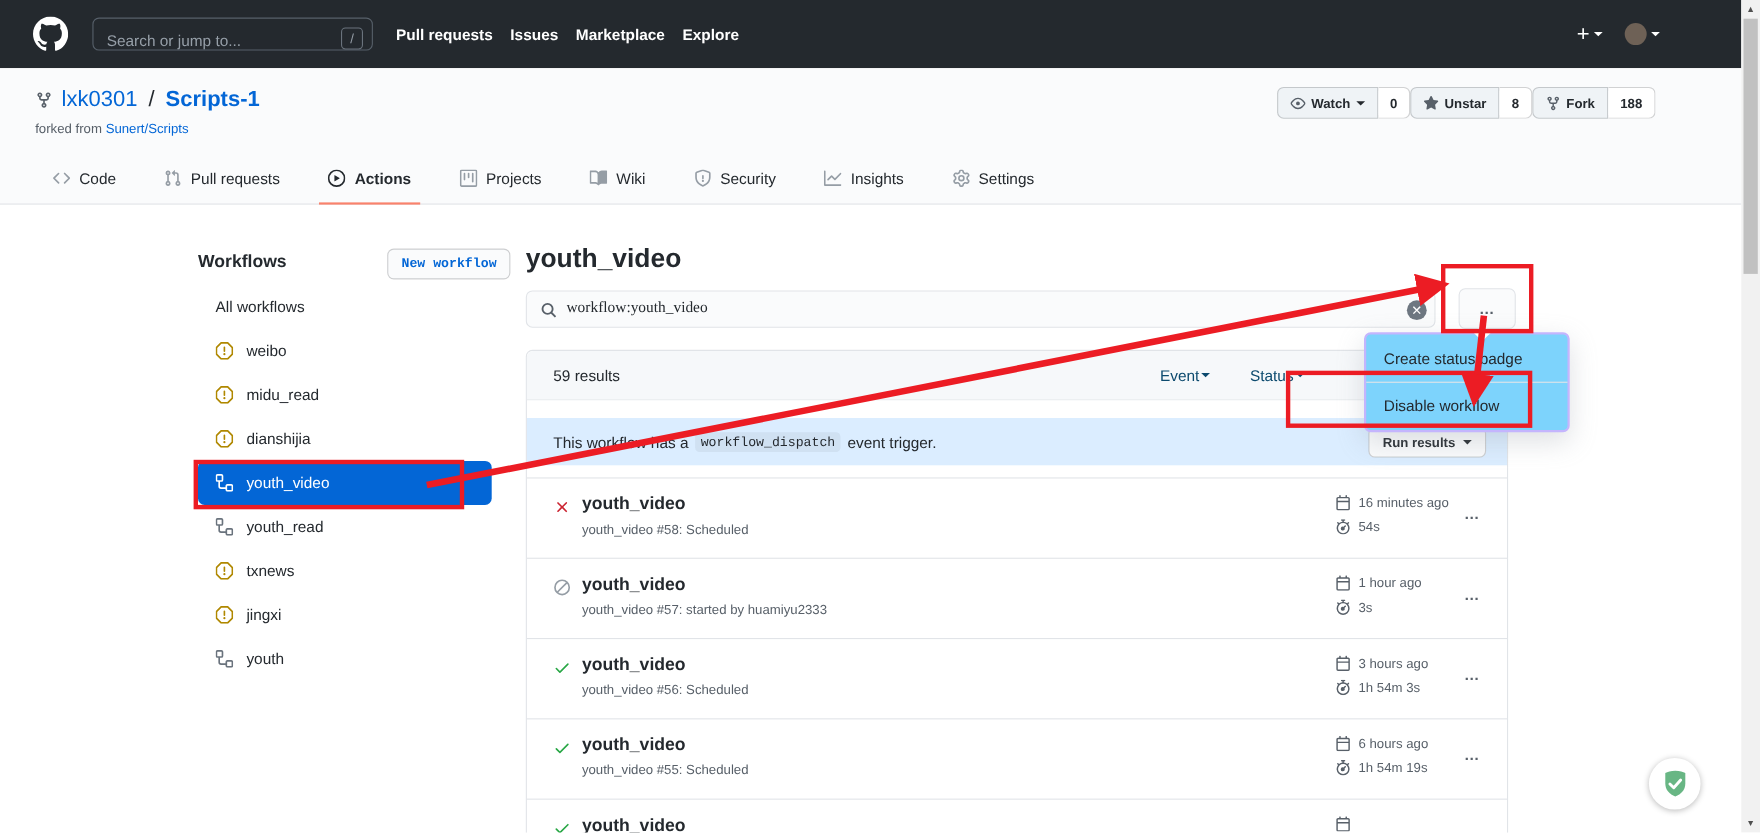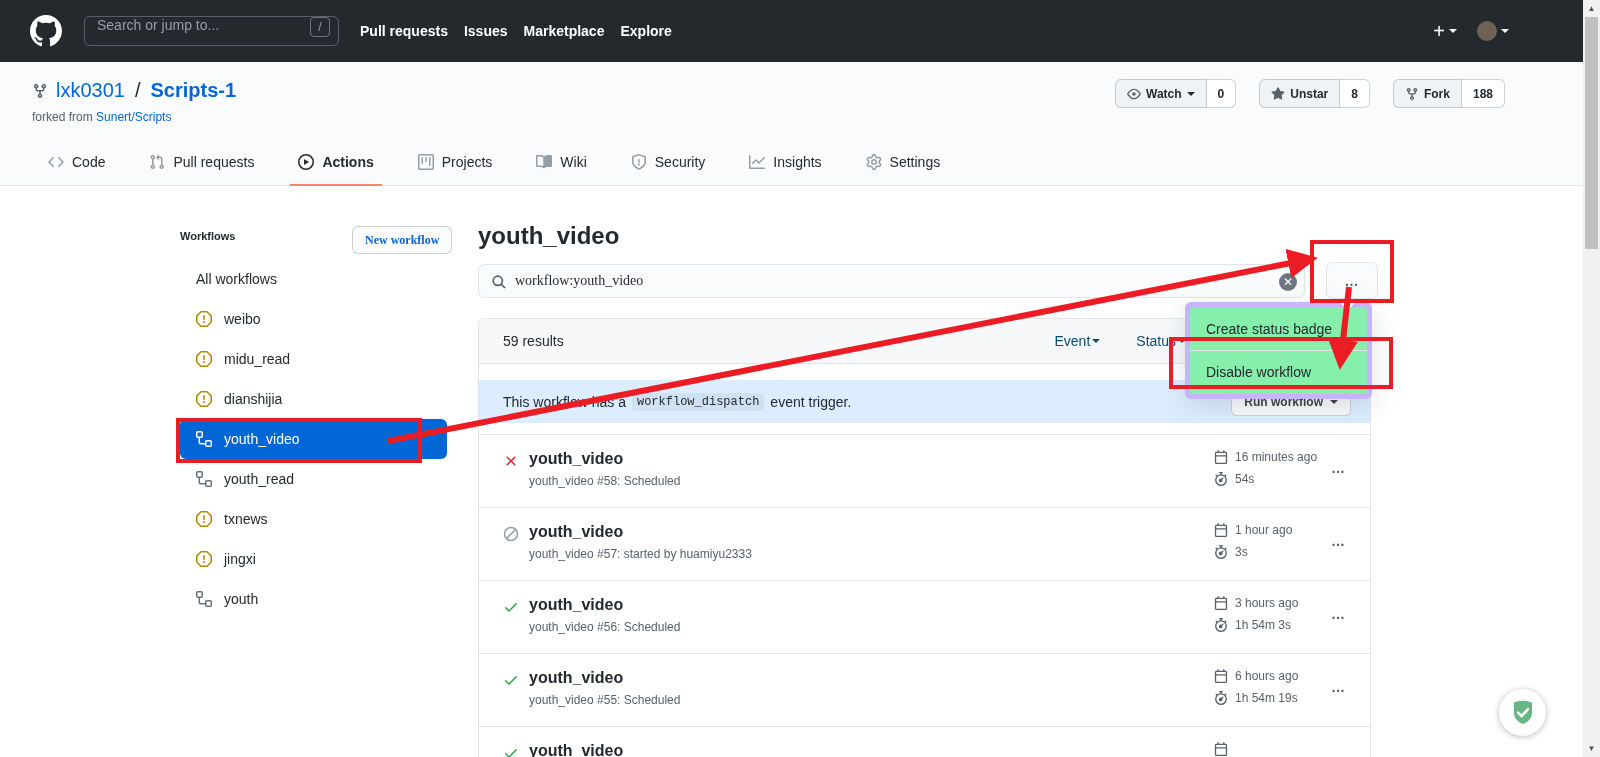--- a/index.html
+++ b/index.html
@@ -7,21 +7,21 @@
   #app{position:relative;width:1600px;height:757px;background:#fff;overflow:hidden;
        font-family:"Liberation Sans",sans-serif;color:#24292e}
   a{text-decoration:none;cursor:pointer}
   svg{display:block;flex:none}
 
   
   .topbar{position:absolute;left:0;top:0;width:1583px;height:62px;background:#24292e;
           display:flex;align-items:center}
   .gh-logo{margin-left:30px;color:#fff;cursor:pointer}
   .top-search{position:relative;margin-left:22px;width:255px;height:30px;
-              border:1px solid #57606a;border-radius:6px;display:flex;align-items:flex-start;
+              border:1px solid #57606a;border-radius:6px;display:flex;align-items:flex-end;
               padding:0 8px 0 12px;color:#969fa8;font-size:14px;cursor:text}
   .slash{margin-left:auto;width:20px;height:20px;border:1px solid #6a737d;border-radius:4px;
          font-size:12px;display:flex;align-items:center;justify-content:center;color:#969fa8}
   .top-nav{display:flex;gap:16px;margin-left:21px}
   .top-nav a{color:#fff;font-weight:700;font-size:14px}
   .top-right{margin-left:auto;display:flex;align-items:center;gap:20px;margin-right:74px}
   .plus-group,.avatar-group{display:flex;align-items:center;gap:4px;color:#fff;cursor:pointer}
   .plus-glyph{font-size:20px;font-weight:400;line-height:1}
   .caret{display:inline-block;width:0;height:0;border-left:4px solid transparent;
          border-right:4px solid transparent;border-top:4px solid currentColor}
@@ -30,39 +30,39 @@
   
   .repo-head{position:absolute;top:62px;left:0;width:1583px;height:124px;background:#fafbfc;
              border-bottom:1px solid #e1e4e8}
   .repo-title{position:absolute;left:32px;top:17px;font-size:20px;display:flex;align-items:center;gap:8px}
   .repo-title .fk{color:#586069}
   .repo-title a{color:#0366d6}
   .repo-title .sep{color:#24292e;margin:0 2px}
   .repo-name{font-weight:600}
   .forked{position:absolute;left:32px;top:48px;font-size:12px;color:#586069}
   .forked a{color:#0366d6}
-  .repo-actions{position:absolute;right:78px;top:17px;display:flex;gap:23px;height:29px}
+  .repo-actions{position:absolute;right:78px;top:17px;display:flex;gap:0;height:29px}
   .seg{display:flex;font-size:12px;font-weight:600;color:#24292e;cursor:pointer}
   .seg-main{display:flex;align-items:center;gap:5px;padding:0 11px;background:#eff3f6;
             border:1px solid rgba(27,31,35,.2);border-radius:6px 0 0 6px}
   .seg-main svg{color:#586069}
   .seg-count{display:flex;align-items:center;padding:0 11px;background:#fff;
              border:1px solid rgba(27,31,35,.2);border-left:0;border-radius:0 6px 6px 0}
   .repo-tabs{position:absolute;left:40px;bottom:-1px;display:flex;gap:28px}
   .tab{display:flex;align-items:center;gap:8px;padding:14px 8px;font-size:14px;color:#24292e;
        border-bottom:2px solid transparent;cursor:pointer}
   .tab svg{color:#959da5}
   .tab.active{font-weight:600;border-bottom-color:#f9826c}
   .tab.active svg{color:#24292e}
 
   
-  .sb-title{position:absolute;left:180px;top:230px;font-size:11px;font-weight:600}
+  .sb-title{position:absolute;left:180px;top:230px;font-size:16px;font-weight:600}
   .new-wf{position:absolute;left:352px;top:226px;height:28px;padding:0 12px;font-size:12px;
           font-weight:600;color:#0366d6;background:#fafbfc;border:1px solid rgba(27,31,35,.2);
-          border-radius:6px;cursor:pointer;font-family:Liberation Serif, serif}
+          border-radius:6px;cursor:pointer;font-family:Liberation Mono, monospace}
   .sb-list{position:absolute;left:180px;top:259px;width:267px}
   .sb-item{height:40px;display:flex;align-items:center;padding:0 16px;font-size:14px;
            color:#24292e;gap:12px;border-radius:6px;cursor:pointer}
   .sb-item .warn{color:#b08800}
   .sb-item .wf{color:#6a737d}
   .sb-item.selected{background:#0366d6;color:#fff}
   .sb-item.selected .wf{color:#fff}
 
   
   .main-title{position:absolute;left:478px;top:222px;font-size:24px;font-weight:600}
@@ -97,21 +97,21 @@
   .st{margin-right:10px;margin-top:3px}
   .st.ok{color:#28a745}.st.bad{color:#cb2431}.st.skip{color:#959da5}
   .run-title{font-size:16px;font-weight:600;color:#24292e;display:block}
   .run-sub{margin-top:6px;font-size:12px;color:#586069}
   .run-meta{position:absolute;left:735px;top:13px;font-size:12px;color:#586069}
   .meta-line{display:flex;align-items:center;gap:7px;height:18px;margin-bottom:4px}
   .meta-line svg{color:#586069}
   .row-kebab{position:absolute;right:24px;top:24px;color:#586069;cursor:pointer}
 
   
-  .menu{position:absolute;left:1185px;top:302px;width:187px;background:#86efac;border:5px solid #c4b5fd;
+  .menu{position:absolute;left:1240px;top:302px;width:187px;background:#7dd3fc;border:2px solid #c4b5fd;
         border-radius:6px;box-shadow:0 8px 24px rgba(149,157,165,.3);z-index:20;padding:5px 0}
   .menu-item{padding:9px 16px;font-size:14px;color:#24292e;cursor:pointer}
   .menu-sep{height:1px;background:#e1e4e8;margin:4px 0}
   .menu-caret{position:absolute;left:1342px;top:297px;width:11px;height:11px;background:#fff;
         border-left:1px solid #e1e4e8;border-top:1px solid #e1e4e8;transform:rotate(45deg);z-index:21}
 
   
   .ann{position:absolute;z-index:30;pointer-events:none}
   .ann-box{border:4px solid #ec1c24}
   #ann-box-kebab{left:1310px;top:240px;width:84px;height:63px}
@@ -345,21 +345,21 @@
           <span class="caret"></span>
         </span>
       </div>
     </div>
     <div class="gap-a"></div>
     <div class="notice">
       <span>This workflow has a</span>
       <span class="code">workflow_dispatch</span>
       <span>event trigger.</span>
       <button class="run-btn">
-        <span>Run workflow</span>
+        <span>Run results</span>
         <span class="caret"></span>
       </button>
     </div>
     <div class="gap-b"></div>
 
     <div class="run-row">
       <svg class="st bad" width="16" height="16" viewBox="0 0 16 16" fill="currentColor">
           <path d="M3.72 3.72a.75.75 0 0 1 1.06 0L8 6.94l3.22-3.22a.75.75 0 1 1 1.06 1.06L9.06 8l3.22 3.22a.75.75 0 1 1-1.06 1.06L8 9.06l-3.22 3.22a.75.75 0 0 1-1.06-1.06L6.94 8 3.72 4.78a.75.75 0 0 1 0-1.06z"></path>
         </svg>
       <div>

